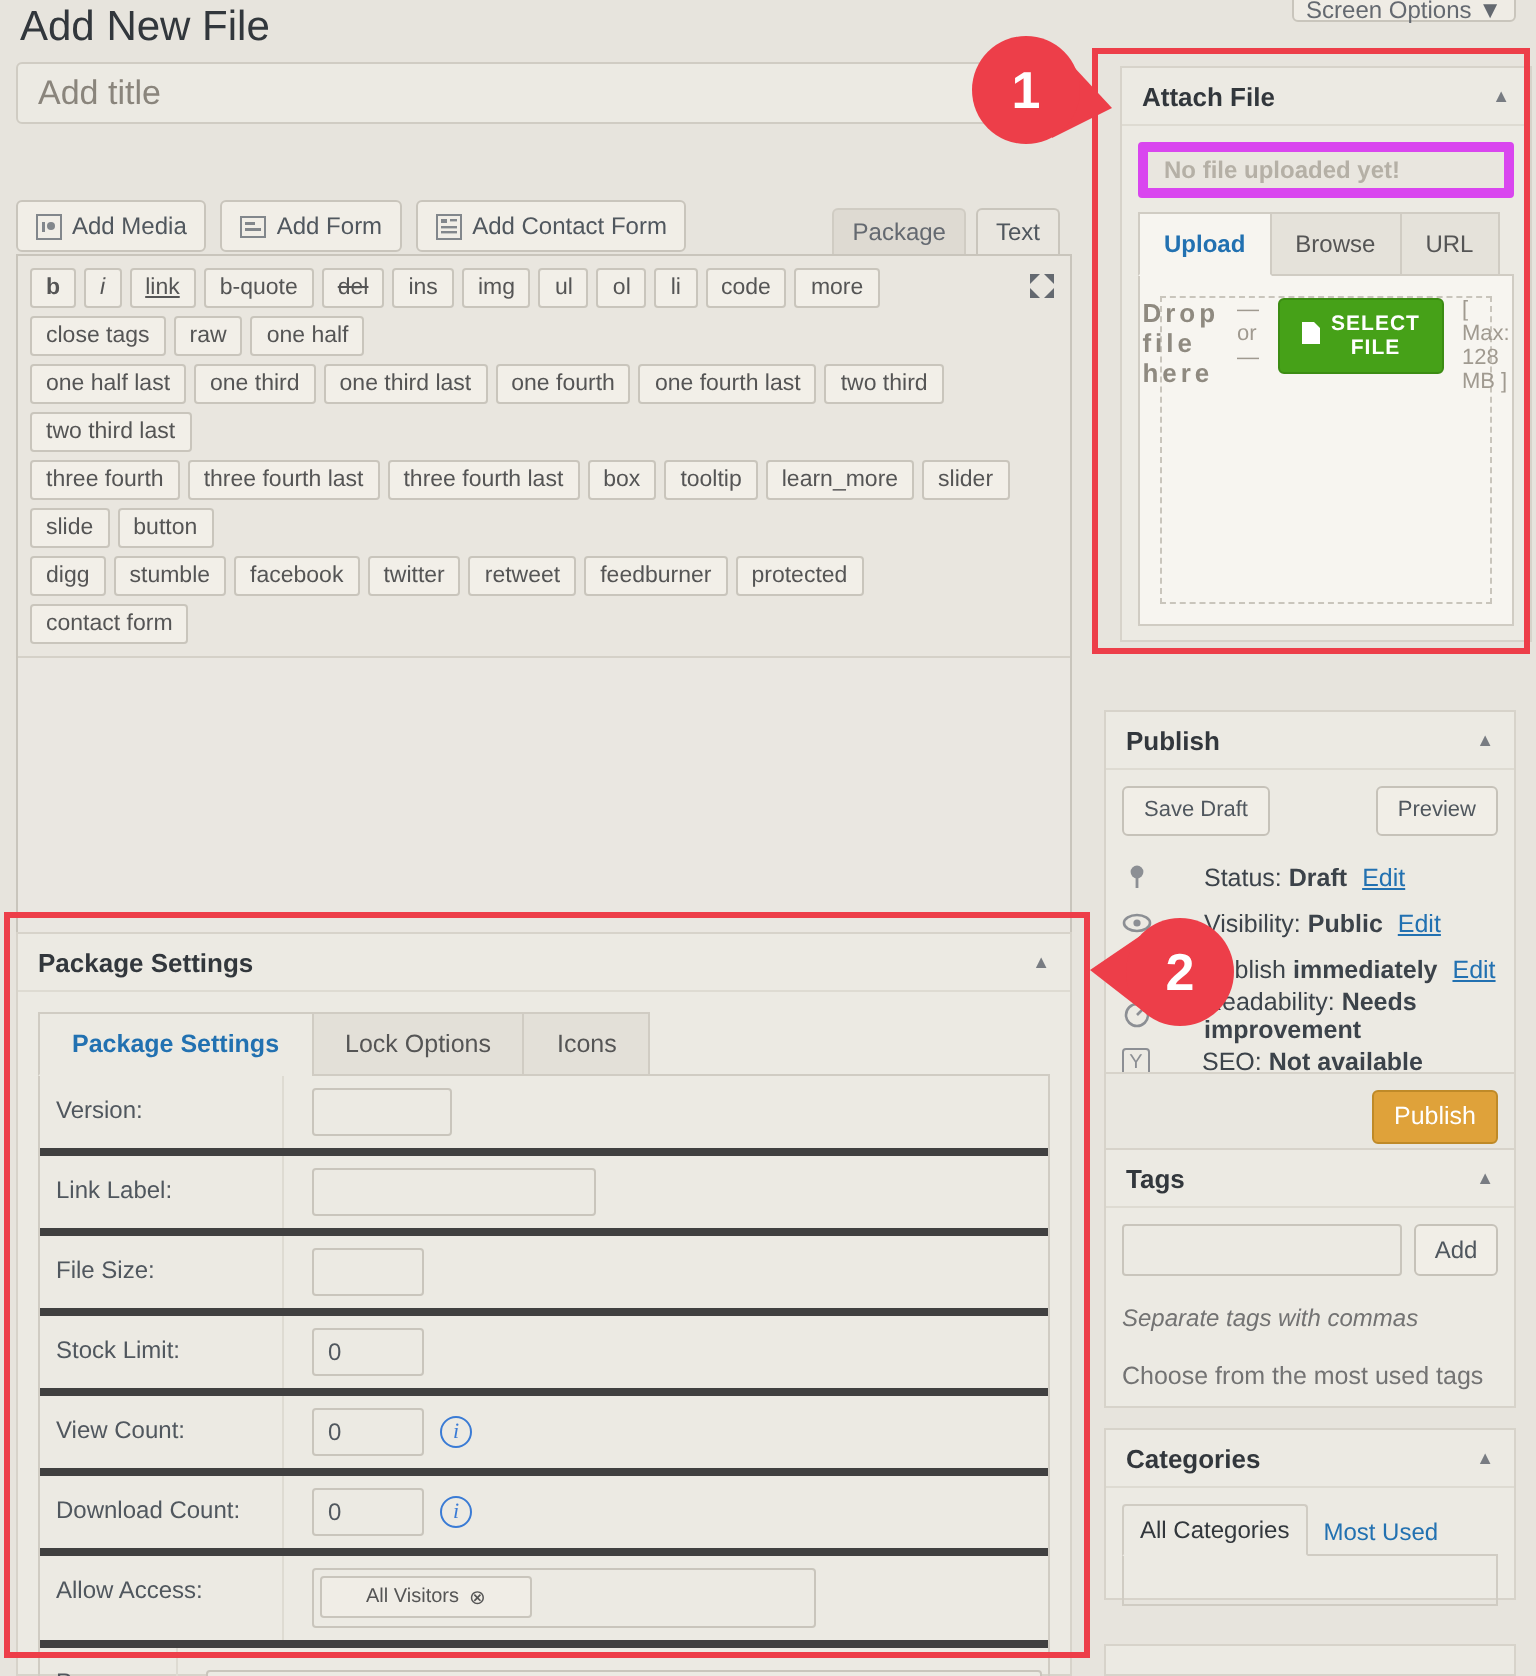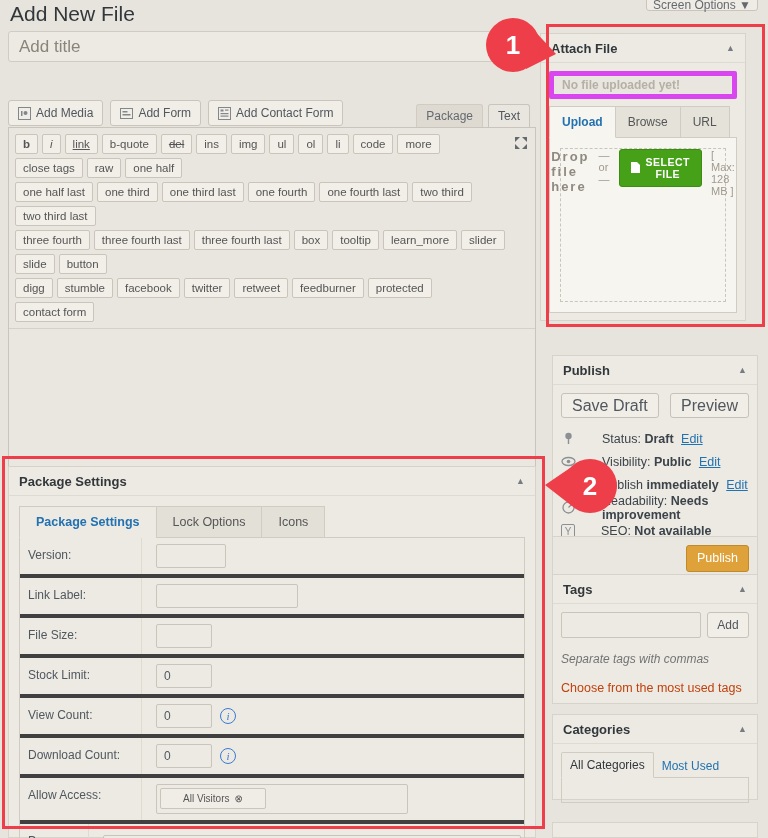--- a/index.html
+++ b/index.html
@@ -70,21 +70,21 @@
   .info-icon { width:16px; height:16px; border:1px solid #3a7bd5; border-radius:50%;
     color:#3a7bd5; font-size:11px; font-style:italic; font-family:"Liberation Serif",serif;
     text-align:center; line-height:14px; }
   .access-box { width:252px; height:30px; border:1px solid #c9c5bc; border-radius:2px; padding:3px; }
   .access-chip { display:inline-flex; gap:5px; align-items:center; height:21px; padding:0 22px;
     background:#f0ede6; border:1px solid #c9c5bc; border-radius:2px; font-size:10px; color:#555; }
   .tmpl-select { width:418px; height:27px; border:1px solid #c9c5bc; border-radius:2px;
     font-size:12px; color:#555; padding:5px 10px; background:#eceae3; }
 
   
-  .af-box { left:540px; top:33px; width:206px; height:288px; }
+  .af-box { left:560px; top:33px; width:206px; height:288px; }
   .af-body { padding:8px; }
   .af-input { width:100%; height:28px; background:#e9e6df; border:5px solid #d946ef; border-radius:2px;
     padding:0 8px; font-size:12px; font-weight:bold; font-family:"Liberation Sans",sans-serif; color:#50575e; }
   .af-input::placeholder { color:#b5b0a6; opacity:1; }
   .af-tabs { display:flex; margin-top:7px; position:relative; z-index:2; }
   .af-tab { padding:8px 12px; font-size:12px; color:#555; background:#e5e2da; border:1px solid #d0ccc3; border-left:none; }
   .af-tab:first-child { border-left:1px solid #d0ccc3; }
   .af-tab.active { background:#f7f5f0; color:#2271b1; font-weight:bold; border-bottom:1px solid #f7f5f0; }
   .af-panel { position:relative; z-index:1; margin-top:-1px; background:#f7f5f0; border:1px solid #d0ccc3; height:176px; padding:10px; }
   .af-drop { height:100%; border:1px dashed #c9c5bc; display:flex; flex-direction:row;
@@ -92,41 +92,41 @@
   .drop-title { font-size:13px; font-weight:bold; letter-spacing:2px; color:#8f8a80; }
   .drop-or { font-size:11px; color:#a09a90; }
   .select-file-btn { display:flex; align-items:center; gap:6px; padding:6px 11px; background:#46a118;
     border:1px solid #3c8c13; border-radius:3px; color:#fff; font-size:10.5px; font-weight:bold; letter-spacing:.5px; }
   .drop-max { font-size:11px; color:#a09a90; }
 
   .pub-box { left:552px; top:355px; width:206px; height:224px; }
   .pub-body { padding:8px; }
   .pub-btn-row { display:flex; justify-content:space-between; }
   .sm-btn { height:25px; padding:0 10px; background:#f1eee7; border:1px solid #c6c2b9; border-radius:3px;
-    font-size:16px; color:#50575e; line-height:23px; }
+    font-size:11px; color:#50575e; line-height:23px; }
   .pub-rows { margin-top:9px; }
   .pub-row { display:flex; align-items:center; gap:26px; height:23px; font-size:12.5px; color:#3c434a; }
   .pub-row .val { font-weight:bold; }
   .edit-link { color:#2271b1; text-decoration:underline; margin-left:4px; }
   .pico { width:15px; height:15px; flex:0 0 15px; }
   .yoast-badge { width:14px; height:14px; border:1px solid #8c8f94; border-radius:2px; font-size:10px;
     color:#8c8f94; text-align:center; line-height:13px; flex:0 0 14px; }
   .pub-footer { position:absolute; left:0; right:0; bottom:0; height:42px;
     background:#e9e7e0; border-top:1px solid #d7d3ca; }
   .publish-btn { position:absolute; right:8px; top:8px; width:63px; height:27px; background:#dfa23a;
     border:1px solid #bf8a28; border-radius:3px; color:#fff; font-size:12.5px; text-align:center; line-height:25px; }
 
   .tags-box { left:552px; top:574px; width:206px; height:130px; }
   .tags-body { padding:8px; }
   .tags-input-row { display:flex; gap:6px; }
   .tags-input { width:140px; height:26px; background:#eceae3; border:1px solid #c9c5bc; border-radius:2px; }
   .add-btn { width:43px; height:26px; background:#f1eee7; border:1px solid #c6c2b9; border-radius:3px;
     font-size:12px; color:#50575e; }
   .tags-hint { margin-top:14px; font-size:12px; font-style:italic; color:#737373; }
-  .tags-link { margin-top:15px; font-size:12.5px; color:#c2410c; }
+  .tags-link { margin-top:15px; font-size:12.5px; color:#737373; }
 
   .cat-box { left:552px; top:714px; width:206px; height:86px; }
   .cat-body { padding:8px; }
   .cat-tabs { display:flex; align-items:flex-end; position:relative; z-index:2; }
   .cat-tab-active { padding:5px 8px; font-size:12px; color:#32373c; background:#eceae3;
     border:1px solid #d0ccc3; border-bottom:1px solid #eceae3; border-radius:2px 2px 0 0; }
   .cat-tab-link { padding:5px 8px; font-size:12px; color:#2271b1; }
   .cat-list { position:relative; z-index:1; margin-top:-1px; border:1px solid #d0ccc3; height:26px; }
 
   .stub-box { left:552px; top:822px; width:206px; height:16px; }

